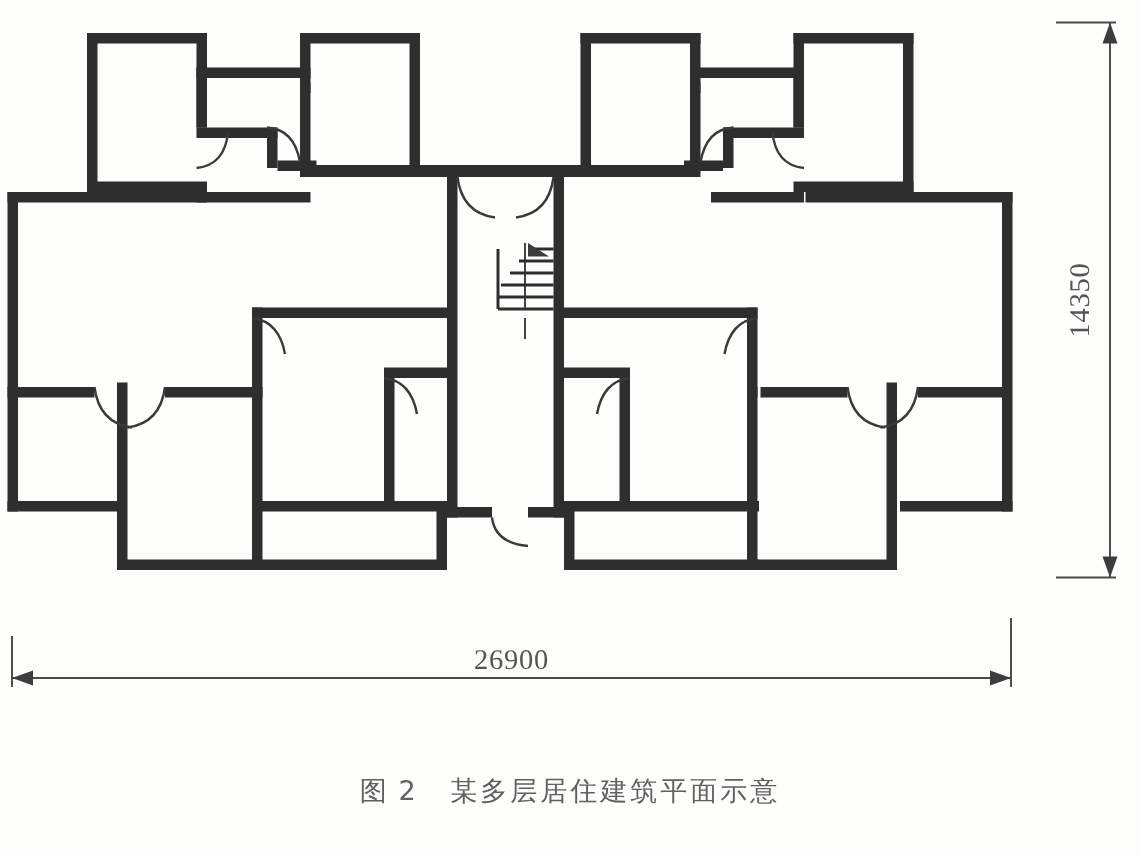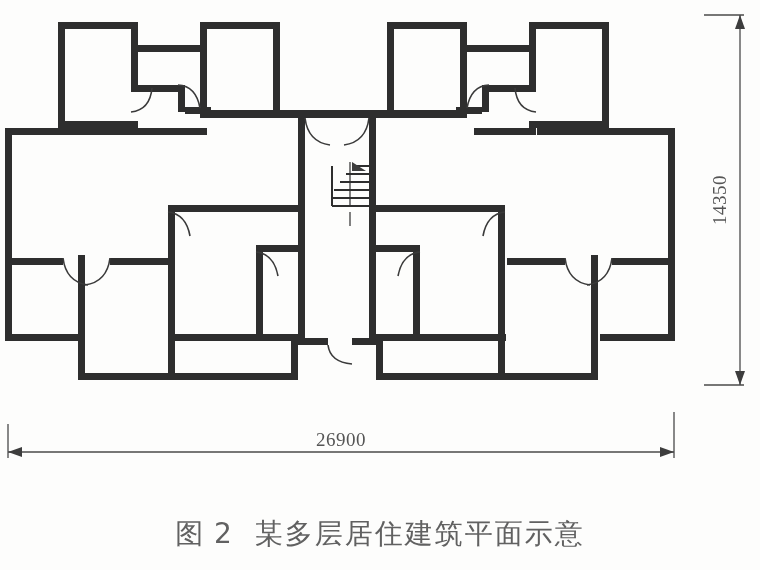--- a/index.html
+++ b/index.html
@@ -68,21 +68,21 @@
     fill: #555555;
     letter-spacing: 0.5px;
   }
   .caption {
     position: absolute;
     left: 0;
     top: 515px;
     width: 760px;
     text-align: center;
     font-family: "DejaVu Sans", "Liberation Sans", sans-serif;
-    font-size: 28px;
+    font-size: 18px;
     color: #616161;
     letter-spacing: 2px;
     white-space: pre;
   }
   .caption .cap-num { letter-spacing: 1px; }
   .caption .cap-gap { display: inline-block; width: 22px; }
 </style>
 </head>
 <body>
 

